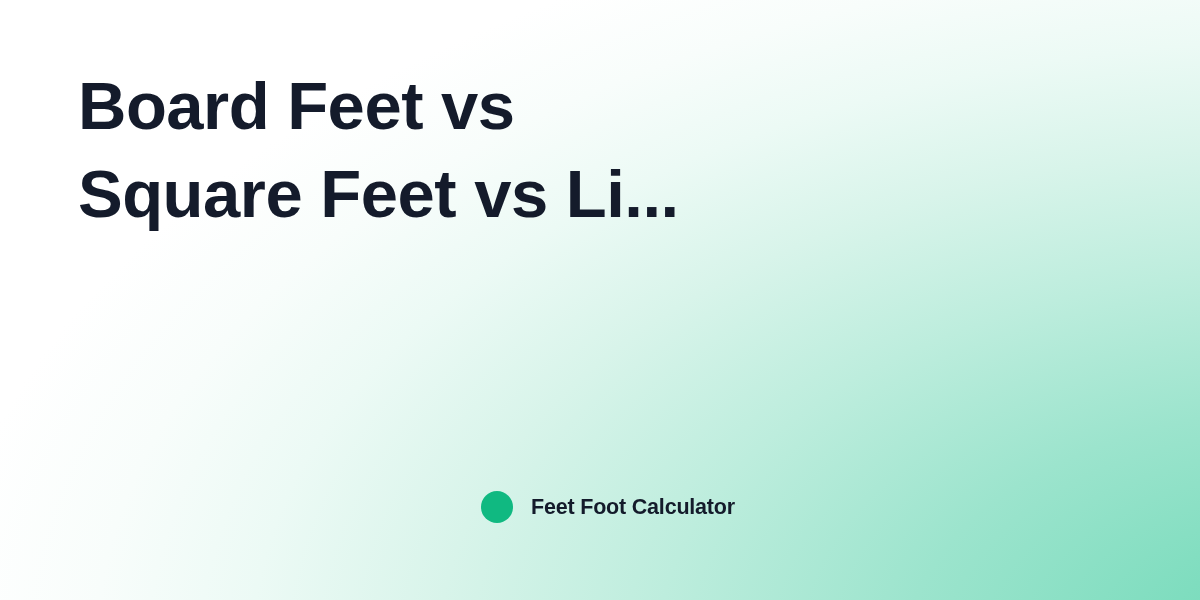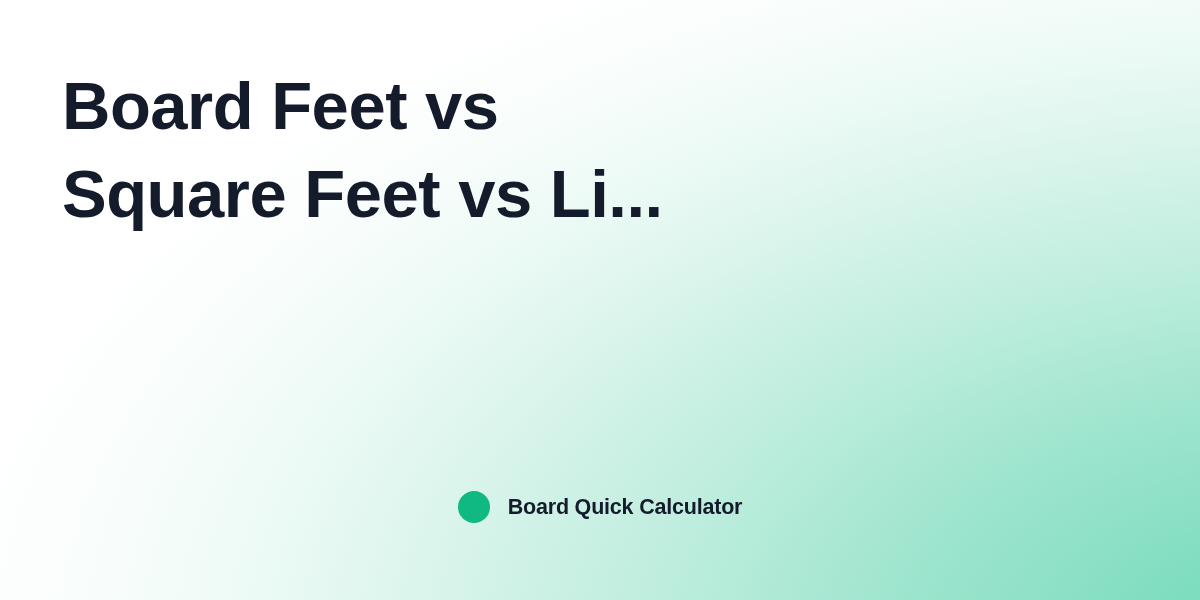--- a/index.html
+++ b/index.html
@@ -34,20 +34,21 @@
         #ecfaf5 70%,
         #f8fdfb 80%,
         #ffffff 90%
       );
   }
 
   .content {
     position: absolute;
     inset: 0;
     padding: 0;
+    margin-left: 16px;
   }
 
   .headline {
     position: absolute;
     left: 62px;
     top: 62px;
     width: 730px;
     margin: 0;
     font-size: 67px;
     line-height: 88px;
@@ -106,17 +107,17 @@
   <div class="bg-gradient"></div>
 
   <div class="content">
 
     <h1 class="headline">Board Feet vs
 Square Feet vs Li...</h1>
 
 
     <div class="brand-row">
       <span class="brand-dot"></span>
-      <span class="brand-name">Board Quick Calculator</span>
+      <span class="brand-name">Feet Foot Calculator</span>
     </div>
 
   </div>
 </div>
 
 </body></html>

